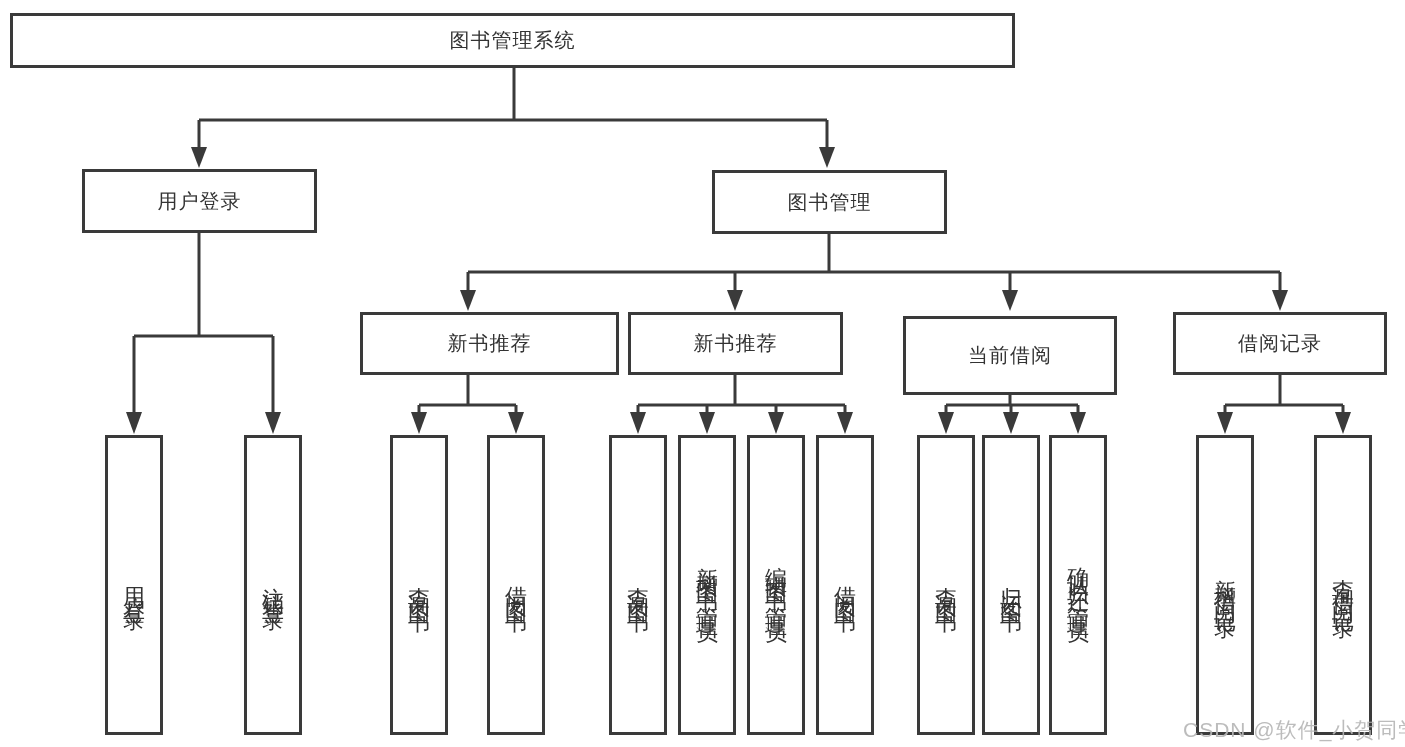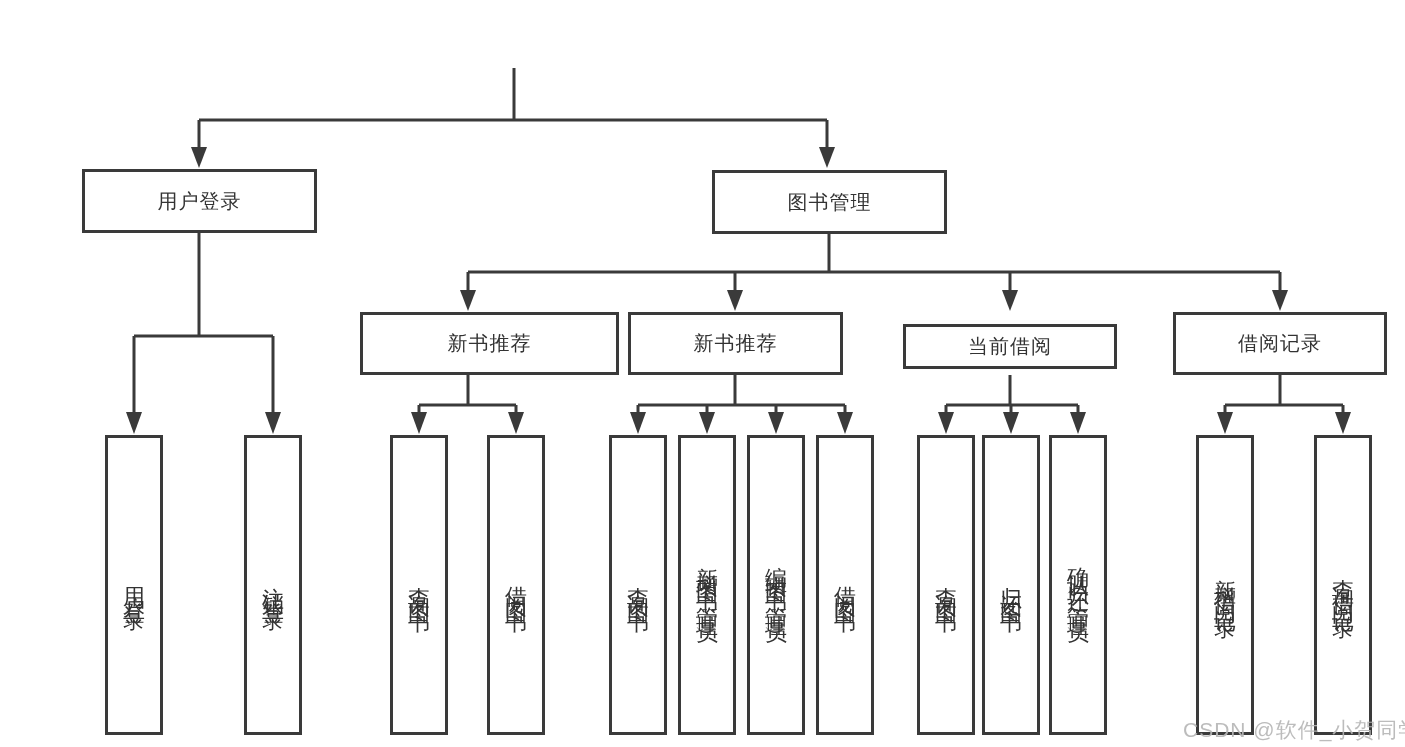--- a/index.html
+++ b/index.html
@@ -97,27 +97,28 @@
       </g>
 
       <g>
         <path fill="none" d="M1280,375 V405 M1225,405 H1343 M1225,405 V414 M1343,405 V414"></path>
         <polygon points="1217,412 1233,412 1225,434" stroke="none"></polygon>
         <polygon points="1335,412 1351,412 1343,434" stroke="none"></polygon>
       </g>
     </g>
   </svg>
 
+  <div class="node" style="left:10px; top:13px; width:1005px; height:55px;">图书管理系统</div>
 
   <div class="node" style="left:82px; top:169px; width:235px; height:64px;">用户登录</div>
   <div class="node" style="left:712px; top:170px; width:235px; height:64px;">图书管理</div>
 
   <div class="node" style="left:360px; top:312px; width:259px; height:63px;">新书推荐</div>
   <div class="node" style="left:628px; top:312px; width:215px; height:63px;">新书推荐</div>
-  <div class="node" style="left:903px; top:324px; width:214px; height:45px;">当前借阅</div>
+  <div class="node" style="left:903px; top:316px; width:214px; height:79px;">当前借阅</div>
   <div class="node" style="left:1173px; top:312px; width:214px; height:63px;">借阅记录</div>
 
   <div class="vnode" style="left:105px; top:435px; width:58px; height:300px;">
     <span>用户登录</span>
   </div>
   <div class="vnode" style="left:244px; top:435px; width:58px; height:300px;">
     <span>注销登录</span>
   </div>
 
   <div class="vnode" style="left:390px; top:435px; width:58px; height:300px;">

